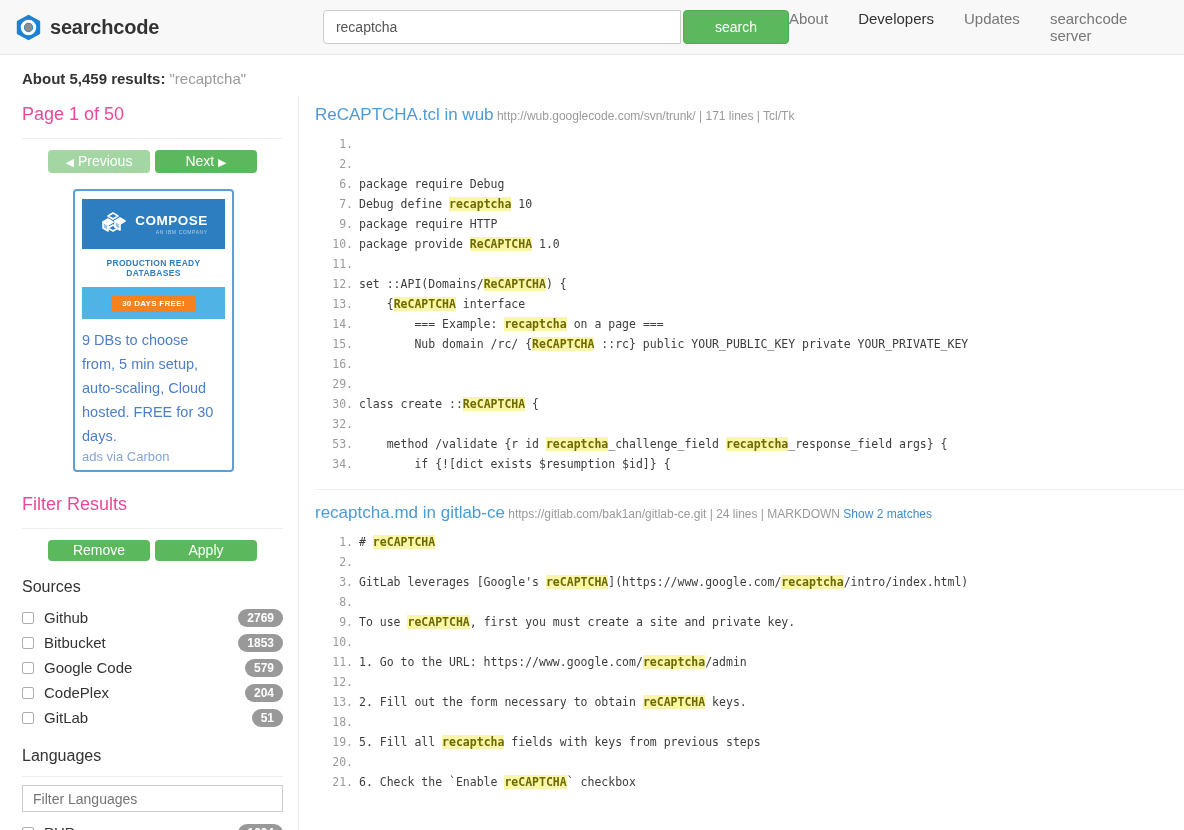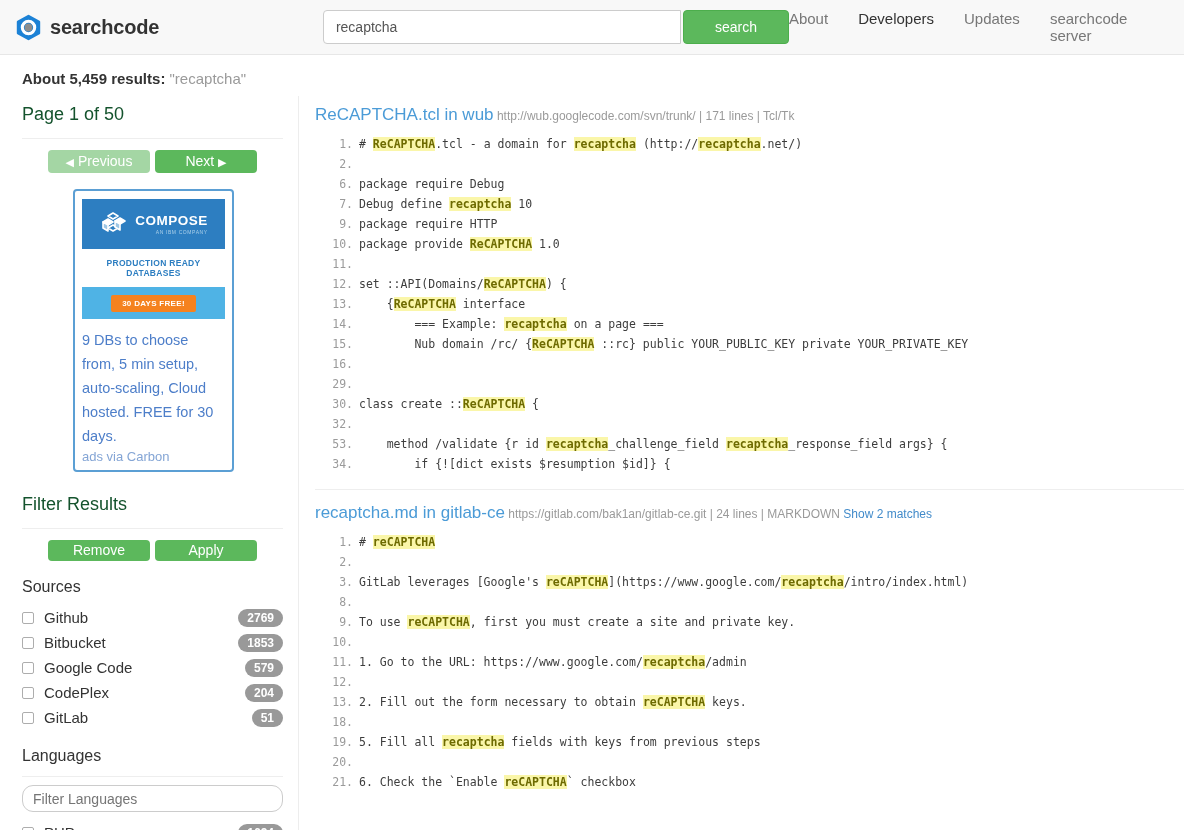--- a/index.html
+++ b/index.html
@@ -34,21 +34,21 @@
   .content { padding-left:22px; }
   .summary { margin:15px 0 9px; font-size:15px; }
   .summary b { color:#333; }
   .summary .q { color:#9a9a9a; }
   
   .cols { display:flex; align-items:stretch; min-height:740px; }
   .sidebar { width:261px; flex:none; margin-right:15px; }
   .main { flex:1; border-left:1px solid #ededed; padding-left:16px; }
   
   .section-title {
-    font-size:18px; font-weight:normal; color:#14532d;
+    font-size:18px; font-weight:normal; color:#ec4899;
     margin:8px 0 0; padding-bottom:13px; border-bottom:1px solid #eee;
   }
   .pager { display:flex; gap:5px; margin:11px 0 0 26px; }
   .btn {
     width:102px; height:23px; border:none; border-radius:4px;
     color:#fff; font-size:14px; line-height:23px; text-align:center; cursor:pointer;
     font-family:"Liberation Sans", sans-serif; padding:0;
   }
   .btn-muted { background:#a4d6a4; }
   .btn-green { background:#5cb85c; }
@@ -71,21 +71,21 @@
   .ad-body { color:#4d7ec9; font-size:14.5px; line-height:24px; margin-top:9px; }
   .ad-attr { color:#84a5d5; font-size:13px; margin-top:1px; }
   
   .sub-title { font-size:16px; font-weight:normal; color:#333; margin:17px 0 9px; }
   .lang-title { border-bottom:1px solid #eee; padding-bottom:11px; margin-bottom:0; }
   .frow { display:flex; align-items:center; height:25px; }
   .cb { width:12px; height:12px; border:1px solid #adadad; border-radius:2px; background:#fff; margin-right:10px; flex:none; cursor:pointer; }
   .flabel { font-size:15px; color:#333; flex:1; }
   .badge { background:#999; color:#fff; font-size:12px; font-weight:bold; padding:2px 9px; border-radius:10px; }
   .lang-input {
-    width:100%; height:27px; border:1px solid #ccc; border-radius:11px;
+    width:100%; height:27px; border:1px solid #ccc; border-radius:0;
     padding:4px 10px; font-size:14px; color:#0f172a; margin:8px 0 8px; outline:none;
     font-family:"Liberation Sans", sans-serif;
   }
   
   .result { padding-top:9px; }
   .result + .result { border-top:1px solid #eee; margin-top:0; padding-top:13px; }
   .rhead { margin-bottom:9px; }
   .rtitle { color:#4b9bd7; font-size:17px; text-decoration:none; cursor:pointer; }
   .rmeta { color:#9a9a9a; font-size:12px; }
   .rshow { color:#428bca; font-size:12px; text-decoration:none; cursor:pointer; }
@@ -209,21 +209,20 @@
           </div>
         </div>
     </aside>
 
     <main class="main" id="results">
         <div class="result">
           <div class="rhead"><a class="rtitle">ReCAPTCHA.tcl in wub</a><span class="rmeta"> http://wub.googlecode.com/svn/trunk/ | 171 lines | Tcl/Tk</span></div>
           <div class="codeblock">
             <div class="cline">
               <span class="lnum">1.</span>
-              <span class="ltext"><span># </span><span class="hl">ReCAPTCHA</span><span>.tcl - a domain for </span><span class="hl">recaptcha</span><span> (http://</span><span class="hl">recaptcha</span><span>.net/)</span></span>
             </div>
             <div class="cline">
               <span class="lnum">2.</span>
               <span class="ltext"></span>
             </div>
             <div class="cline">
               <span class="lnum">6.</span>
               <span class="ltext"><span>package require Debug</span></span>
             </div>
             <div class="cline">

